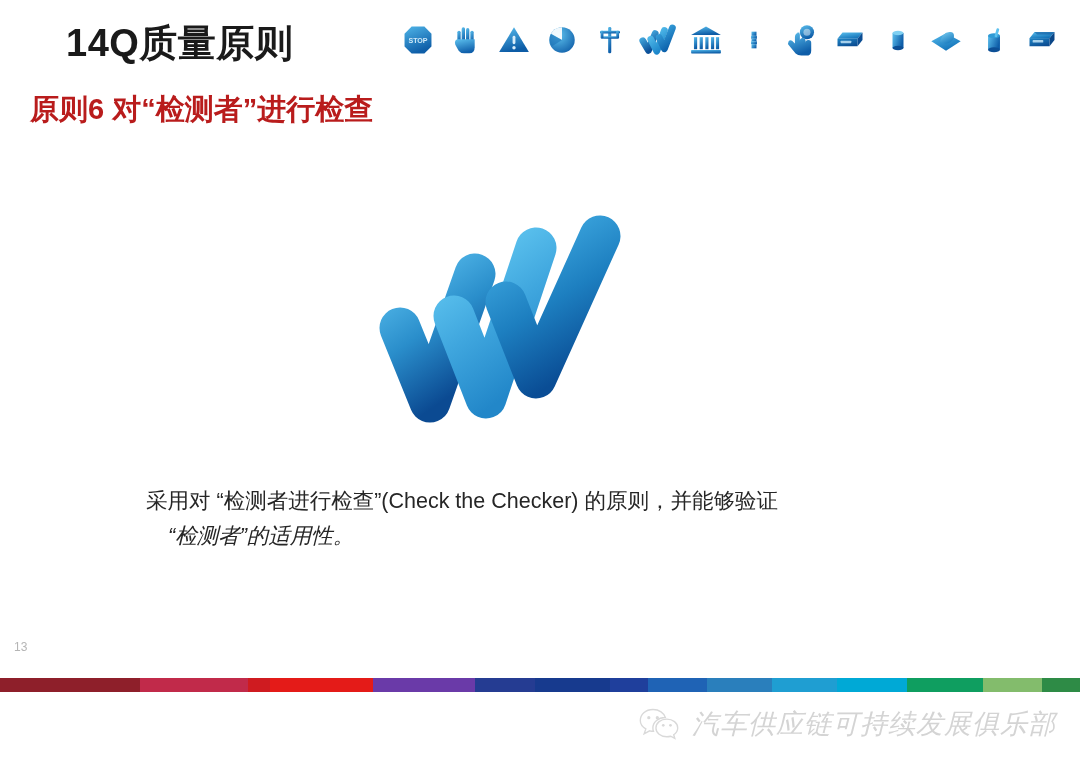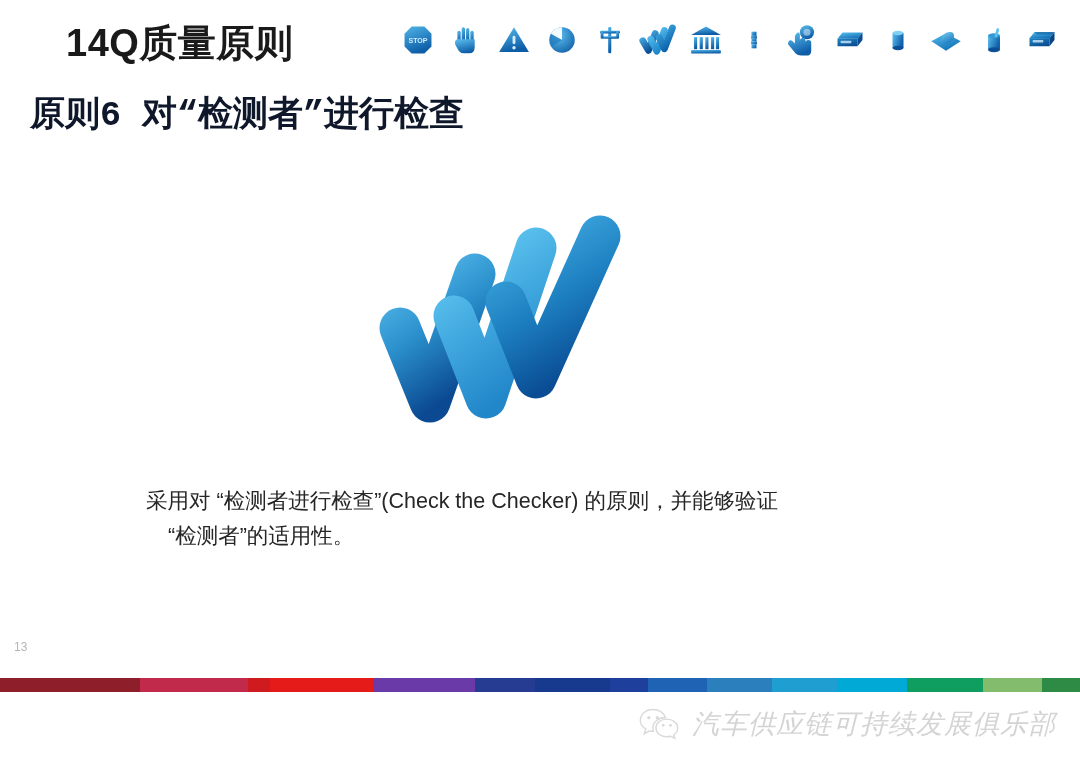--- a/index.html
+++ b/index.html
@@ -31,25 +31,24 @@
     font-weight: 700;
     color: #1a1a1a;
     letter-spacing: 0.5px;
     white-space: nowrap;
     margin-left: 32px;
   }
   #header-subtitle {
     position: absolute;
     left: 30px;
     top: 90px;
-    font-size: 35px;
+    font-size: 29px;
     font-weight: 700;
-    color: #0f172a;
+    color: #b91c1c;
     white-space: nowrap;
-    font-family: Liberation Mono, monospace;
   }
 
   
   #icon-strip {
     position: absolute;
     right: 14px;
     top: 14px;
     display: flex;
     align-items: center;
     height: 52px;
@@ -78,21 +77,21 @@
   #body-text {
     position: absolute;
     left: 146px;
     top: 484px;
     width: 760px;
     font-size: 21.5px;
     line-height: 1.62;
     color: #262626;
     text-indent: 0;
   }
-  #body-text .line2 { display: block; padding-left: 22px; }
+  #body-text .line2 { display: block; padding-left: 22px; font-style: italic; }
 
   
   #page-number {
     position: absolute;
     left: 14px;
     top: 640px;
     font-size: 12px;
     color: #b5b5b5;
   }
 

